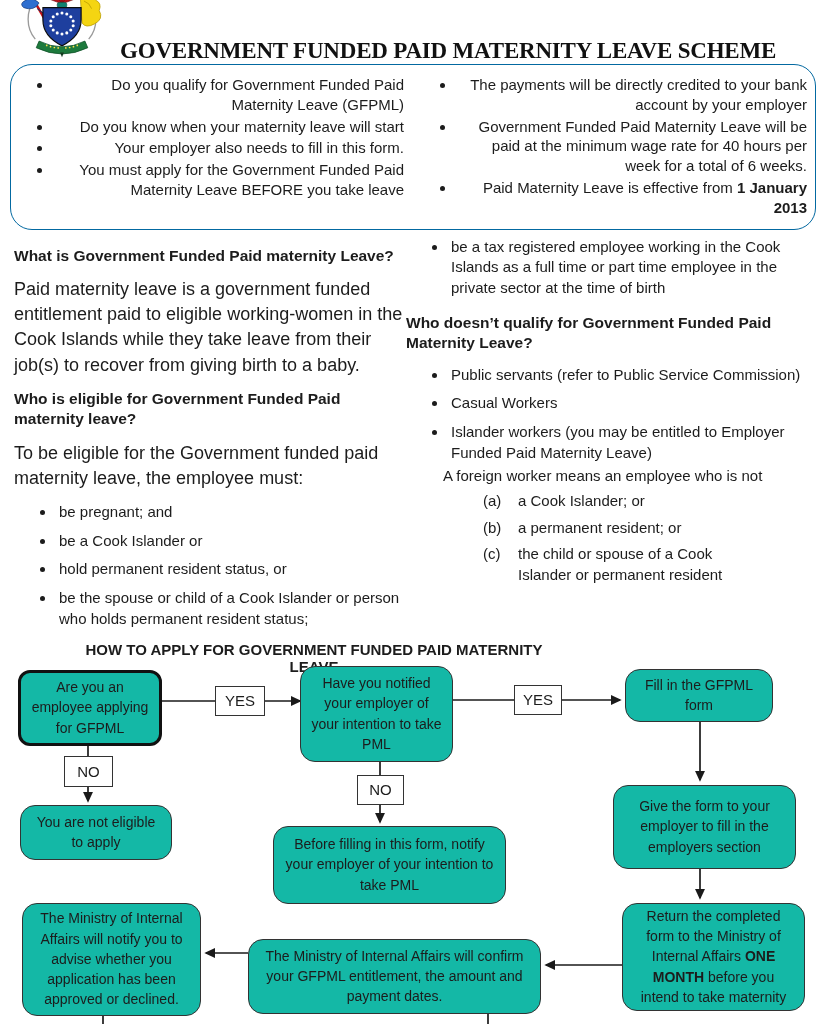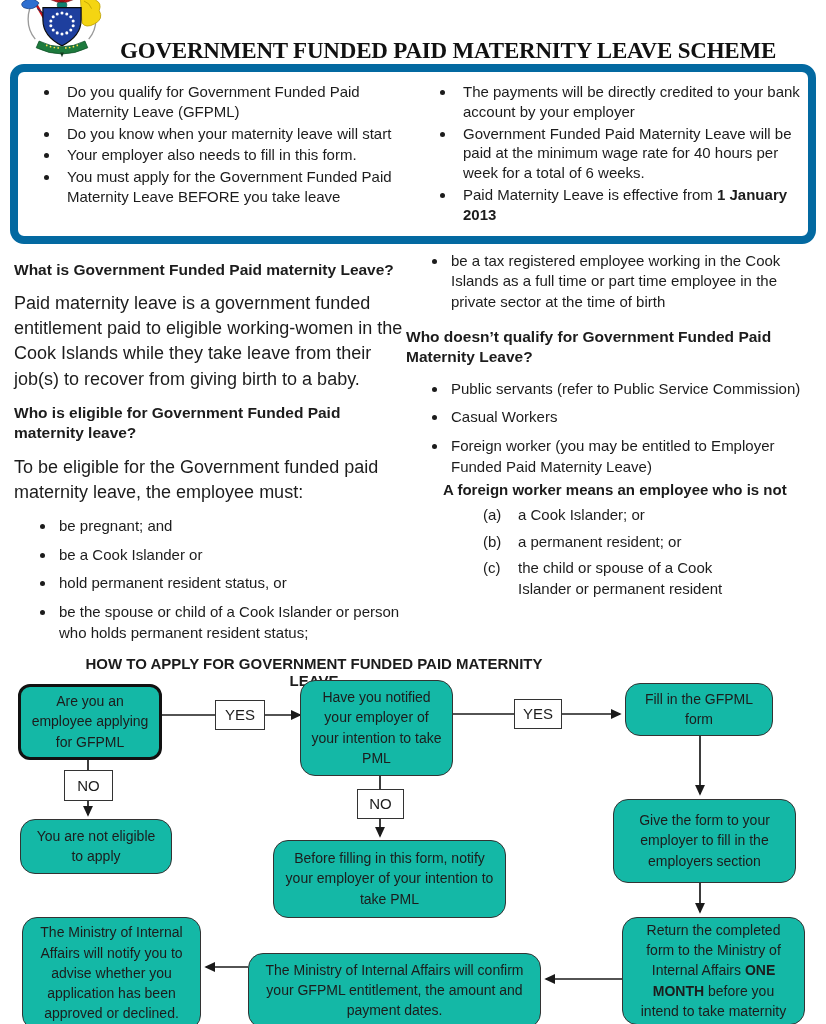--- a/index.html
+++ b/index.html
@@ -22,37 +22,38 @@
     font-size: 23px;
     letter-spacing: -0.2px;
     color: #111;
     margin: 24px 0 0 10px;
     white-space: nowrap;
   }
 
   
   .info-box {
     margin: 0 10px;
-    border: 8px solid #0369a1;
-    border-radius: 14px;
+    border: 1px solid #0369a1;
+    border-radius: 22px;
     padding: 9px 8px 9px 6px;
     display: grid;
     grid-template-columns: 1fr 1fr;
     column-gap: 16px;
+    text-align: right;
   }
   .info-box ul { list-style: disc; padding-left: 36px; }
   .info-box li { font-size: 15px; line-height: 1.32; margin: 1px 0 2px; padding-left: 7px; }
 
   
   .columns { display: grid; grid-template-columns: 392px 400px; padding: 6px 10px 0 14px; }
   .sec-heading { font-size: 15.5px; font-weight: bold; line-height: 1.32; margin: 10px 0 11px; }
   .body-p { font-size: 18px; line-height: 1.4; margin: 0 0 11px; }
   .columns ul { list-style: disc; padding-left: 42px; margin: 4px 0 0; }
   .columns li { font-size: 15px; line-height: 1.38; margin: 0 0 8px; padding-left: 3px; }
-  .note-line { font-size: 15px; line-height: 1.38; margin: 2px 0 4px 37px; font-weight: bold; }
+  .note-line { font-size: 15px; line-height: 1.38; margin: 2px 0 4px 37px; }
   .subitems { margin-left: 77px; font-size: 15px; line-height: 1.38; }
   .subitem { display: flex; margin: 0 0 6px; }
   .subitem .lab { width: 35px; flex: 0 0 auto; }
   .it { }
 
   
   .flow { position: relative; height: 499px; width: 826px; }
   .flow-title { position: absolute; left: 64px; top: 3px; width: 500px; text-align: center; font-weight: bold; font-size: 15px; }
   .conn { position: absolute; left: 0; top: 0; }
   .node {
@@ -168,21 +169,21 @@
     </ul>
   </div>
   <div>
     <ul style="margin-top:1px">
       <li>be a tax registered employee working in the Cook Islands as a full time or part time employee in the private sector at the time of birth</li>
     </ul>
     <h2 class="sec-heading" style="margin-top:14px">Who doesn’t qualify for Government Funded Paid Maternity Leave?</h2>
     <ul>
       <li><span>Public servants </span><span class="it">(refer to Public Service Commission)</span></li>
       <li>Casual Workers</li>
-      <li style="margin-bottom:3px"><span>Foreign worker </span><span class="it">(you may be entitled to Employer Funded Paid Maternity Leave)</span></li>
+      <li style="margin-bottom:3px"><span>Islander workers </span><span class="it">(you may be entitled to Employer Funded Paid Maternity Leave)</span></li>
     </ul>
     <p class="note-line">A foreign worker means an employee who is not</p>
     <div class="subitems">
       <div class="subitem">
         <span class="lab">(a)</span>
         <span>a Cook Islander; or</span>
       </div>
       <div class="subitem">
         <span class="lab">(b)</span>
         <span>a permanent resident; or</span>

